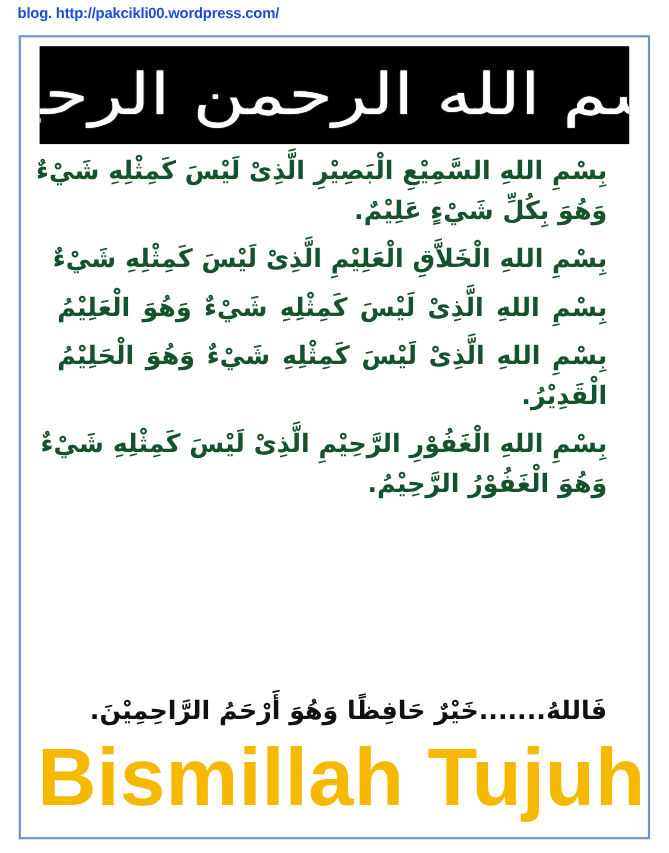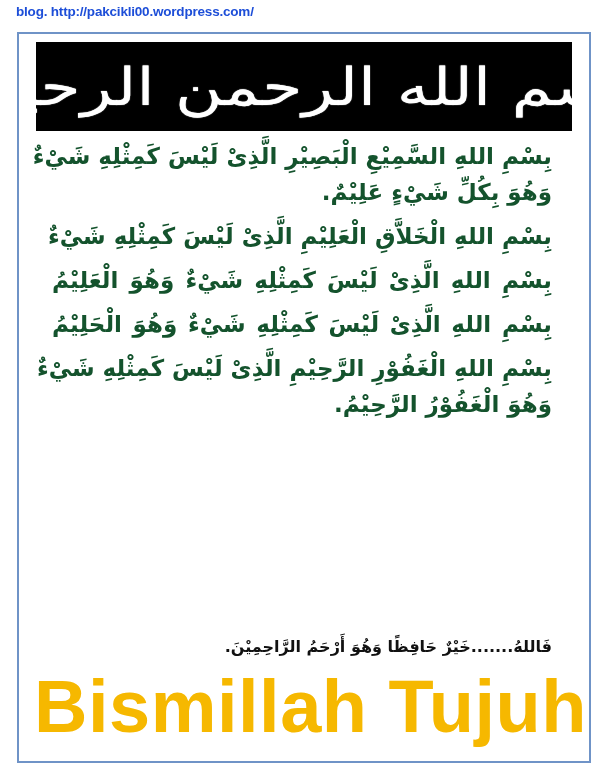--- a/index.html
+++ b/index.html
@@ -82,21 +82,21 @@
     .verse-line.short {
       text-align-last: right;
     }
     .closing {
       position: absolute;
       left: 52px;
       top: 630px;
       width: 500px;
       direction: rtl;
       text-align: right;
-      font-size: 16px;
+      font-size: 23px;
       line-height: 34px;
       font-weight: bold;
       color: #111111;
       white-space: nowrap;
     }
     .title {
       position: absolute;
       left: 34px;
       top: 662px;
       width: 545px;
@@ -127,20 +127,21 @@
     <span class="verse-line short">وَهُوَ بِكُلِّ شَيْءٍ عَلِيْمٌ.</span>
   </div>
   <div class="verse">
     <span class="verse-line">بِسْمِ اللهِ الْخَلاَّقِ الْعَلِيْمِ الَّذِىْ لَيْسَ كَمِثْلِهِ شَيْءٌ</span>
   </div>
   <div class="verse">
     <span class="verse-line">بِسْمِ اللهِ الَّذِىْ لَيْسَ كَمِثْلِهِ شَيْءٌ وَهُوَ الْعَلِيْمُ</span>
   </div>
   <div class="verse">
     <span class="verse-line">بِسْمِ اللهِ الَّذِىْ لَيْسَ كَمِثْلِهِ شَيْءٌ وَهُوَ الْحَلِيْمُ</span>
+    <span class="verse-line short">الْقَدِيْرُ.</span>
   </div>
   <div class="verse">
     <span class="verse-line">بِسْمِ اللهِ الْغَفُوْرِ الرَّحِيْمِ الَّذِىْ لَيْسَ كَمِثْلِهِ شَيْءٌ</span>
     <span class="verse-line short">وَهُوَ الْغَفُوْرُ الرَّحِيْمُ.</span>
   </div>
 </div>
 
 <div class="closing">فَاللهُ.......خَيْرٌ حَافِظًا وَهُوَ أَرْحَمُ الرَّاحِمِيْنَ.</div>
 
 <div class="title">Bismillah Tujuh</div>

